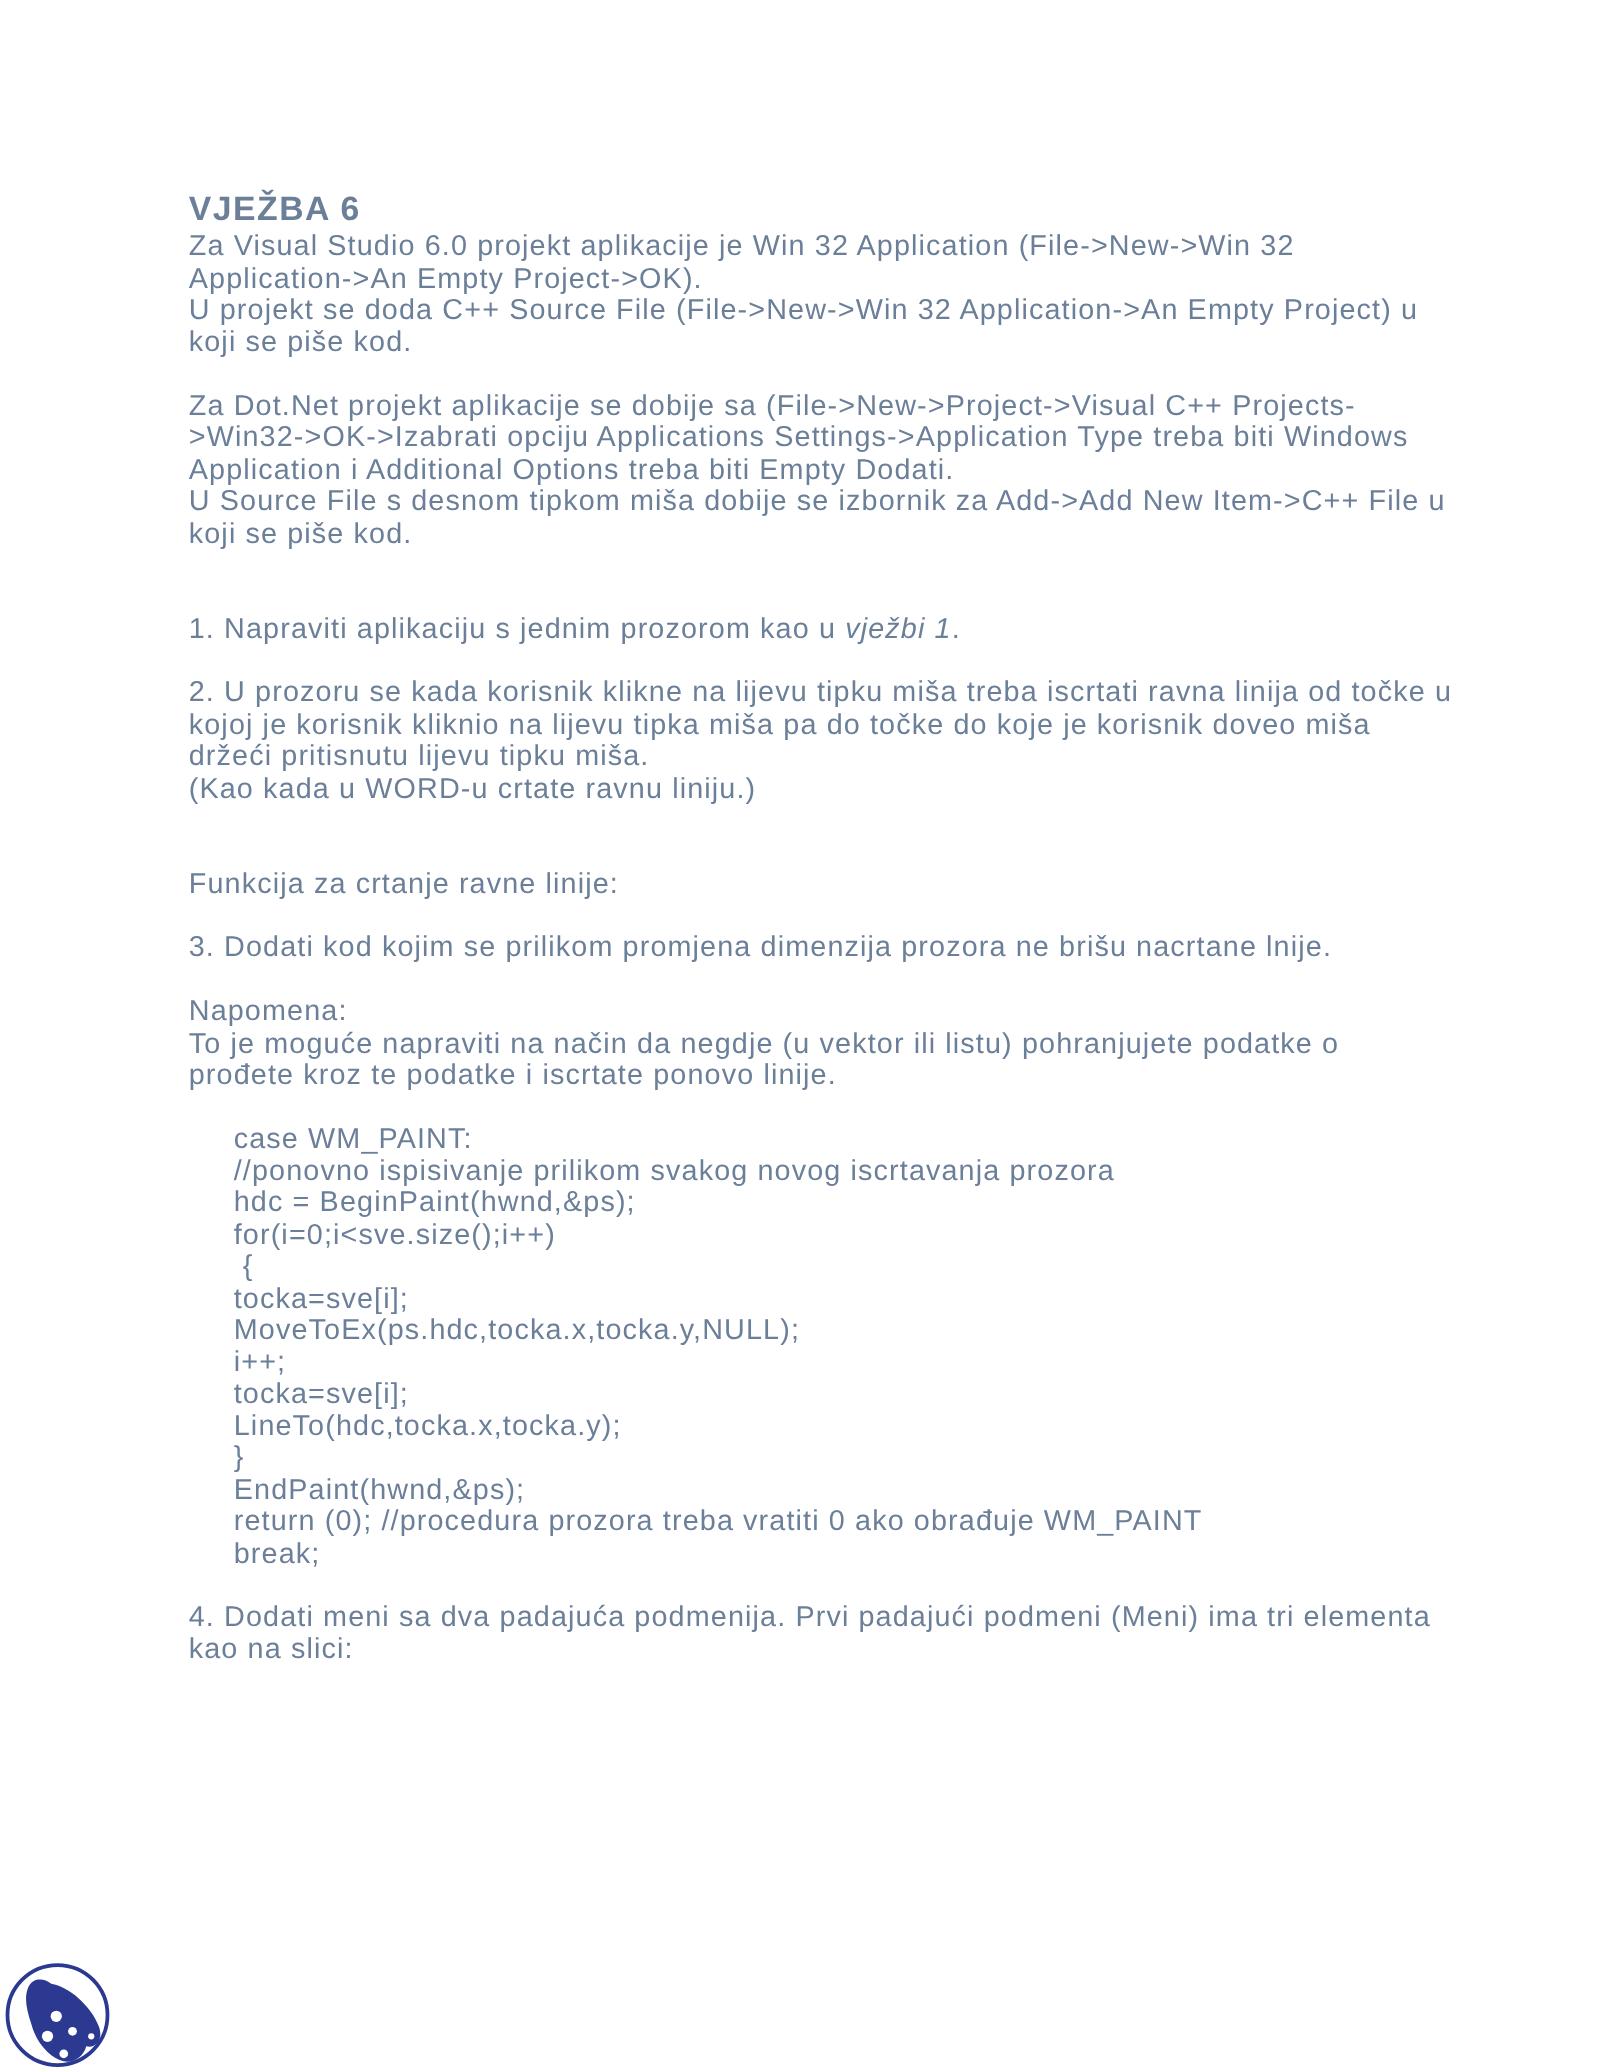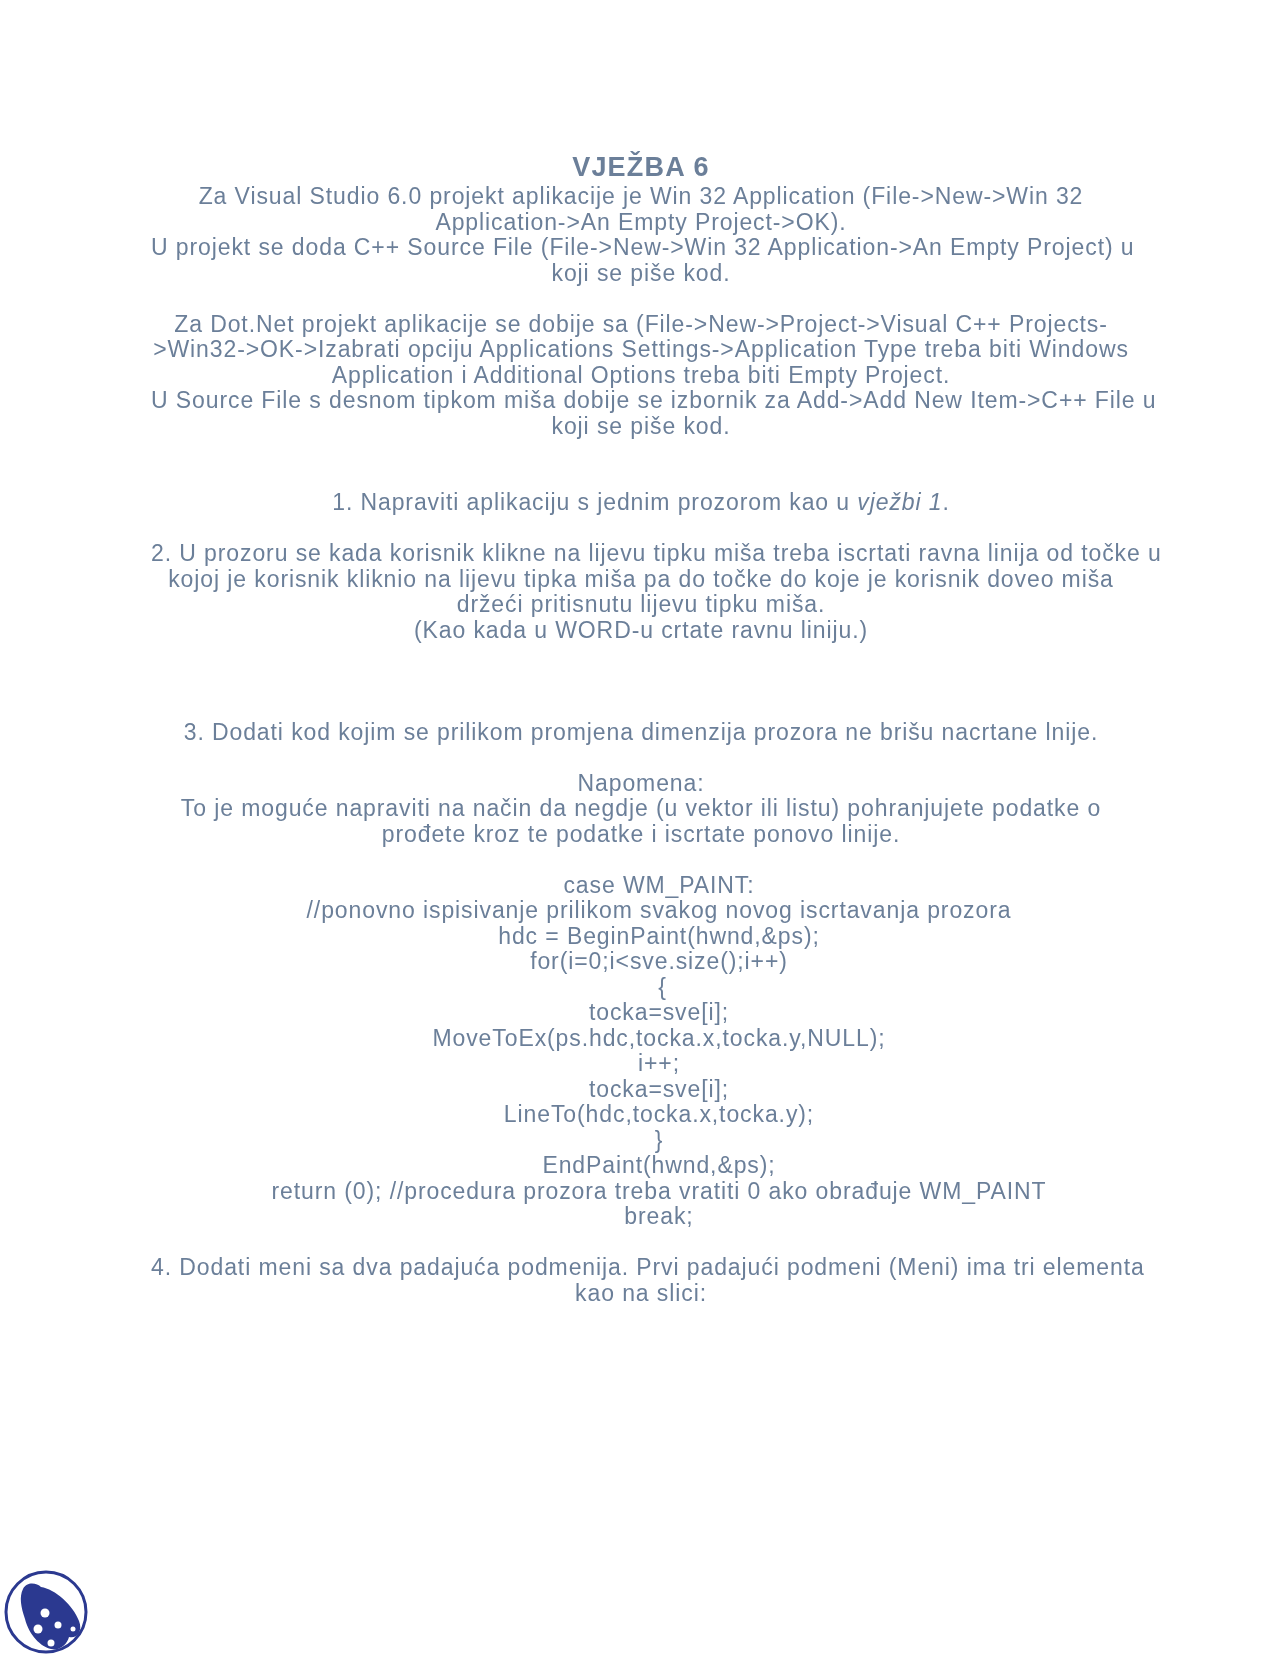--- a/index.html
+++ b/index.html
@@ -13,21 +13,20 @@
       position: relative;
       overflow: hidden;
       font-family: "Liberation Sans", "DejaVu Sans", sans-serif;
       color: #6b7f99;
     }
     .page {
       position: absolute;
       left: 151px;
       top: 150px;
       width: 980px;
-      text-align: center;
     }
     .title {
       font-size: 27px;
       font-weight: bold;
       letter-spacing: 1.2px;
       color: #6b7f99;
       line-height: 34px;
       margin: 0;
     }
     .line {
@@ -71,40 +70,41 @@
     <p class="line">Application-&gt;An Empty Project-&gt;OK).</p>
     <p class="line">U projekt se doda C++ Source File (File-&gt;New-&gt;Win 32 Application-&gt;An Empty Project) u</p>
     <p class="line">koji se piše kod.</p>
   </div>
 
   <div class="gap1"></div>
 
   <div>
     <p class="line">Za Dot.Net projekt aplikacije se dobije sa (File-&gt;New-&gt;Project-&gt;Visual C++ Projects-</p>
     <p class="line">&gt;Win32-&gt;OK-&gt;Izabrati opciju Applications Settings-&gt;Application Type treba biti Windows</p>
-    <p class="line">Application i Additional Options treba biti Empty Project.</p>
+    <p class="line">Application i Additional Options treba biti Empty Dodati.</p>
     <p class="line">U Source File s desnom tipkom miša dobije se izbornik za Add-&gt;Add New Item-&gt;C++ File u</p>
     <p class="line">koji se piše kod.</p>
   </div>
 
   <div class="gap2"></div>
 
   <p class="line"><span>1. Napraviti aplikaciju s jednim prozorom kao u </span><span class="italic">vježbi 1</span><span>.</span></p>
 
   <div class="gap1"></div>
 
   <div>
     <p class="line">2. U prozoru se kada korisnik klikne na lijevu tipku miša treba iscrtati ravna linija od točke u</p>
     <p class="line">kojoj je korisnik kliknio na lijevu tipka miša pa do točke do koje je korisnik doveo miša</p>
     <p class="line">držeći pritisnutu lijevu tipku miša.</p>
     <p class="line">(Kao kada u WORD-u crtate ravnu liniju.)</p>
   </div>
 
   <div class="gap2"></div>
 
+  <p class="line">Funkcija za crtanje ravne linije:</p>
 
   <div class="gap1"></div>
 
   <p class="line">3. Dodati kod kojim se prilikom promjena dimenzija prozora ne brišu nacrtane lnije.</p>
 
   <div class="gap1"></div>
 
   <p class="line">Napomena:</p>
   <div>
     <p class="line">To je moguće napraviti na način da negdje (u vektor ili listu) pohranjujete podatke o</p>

